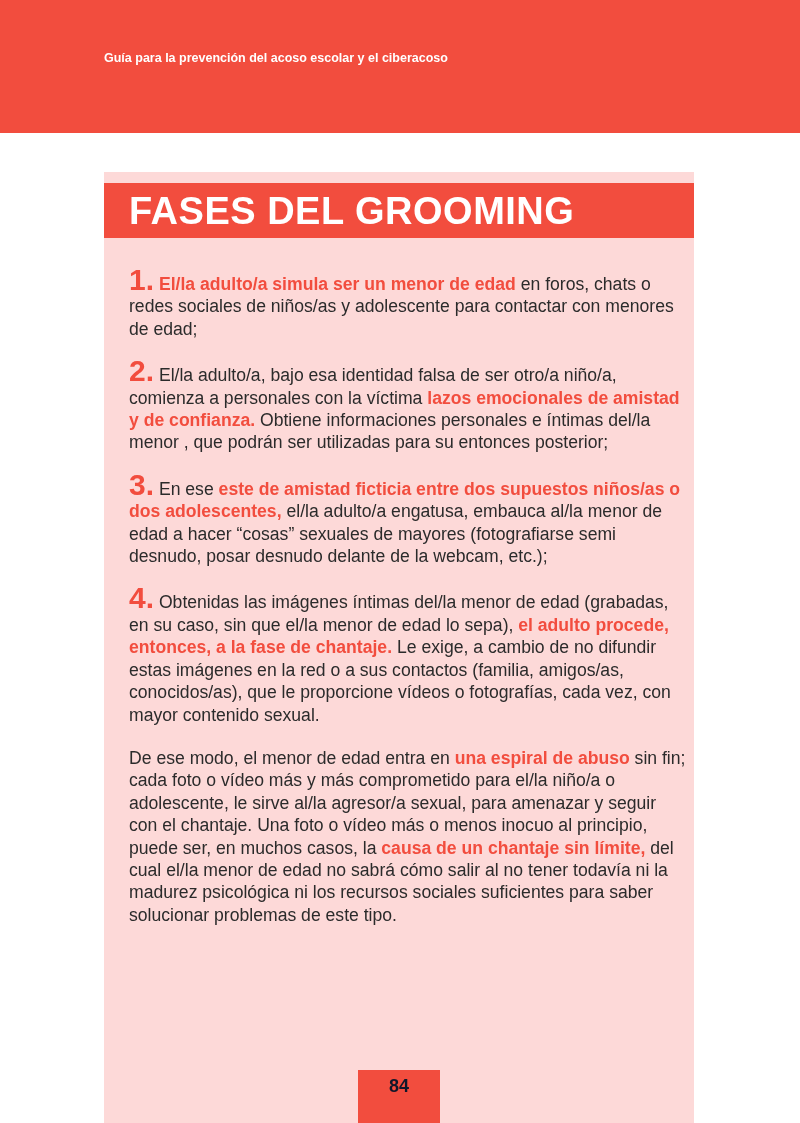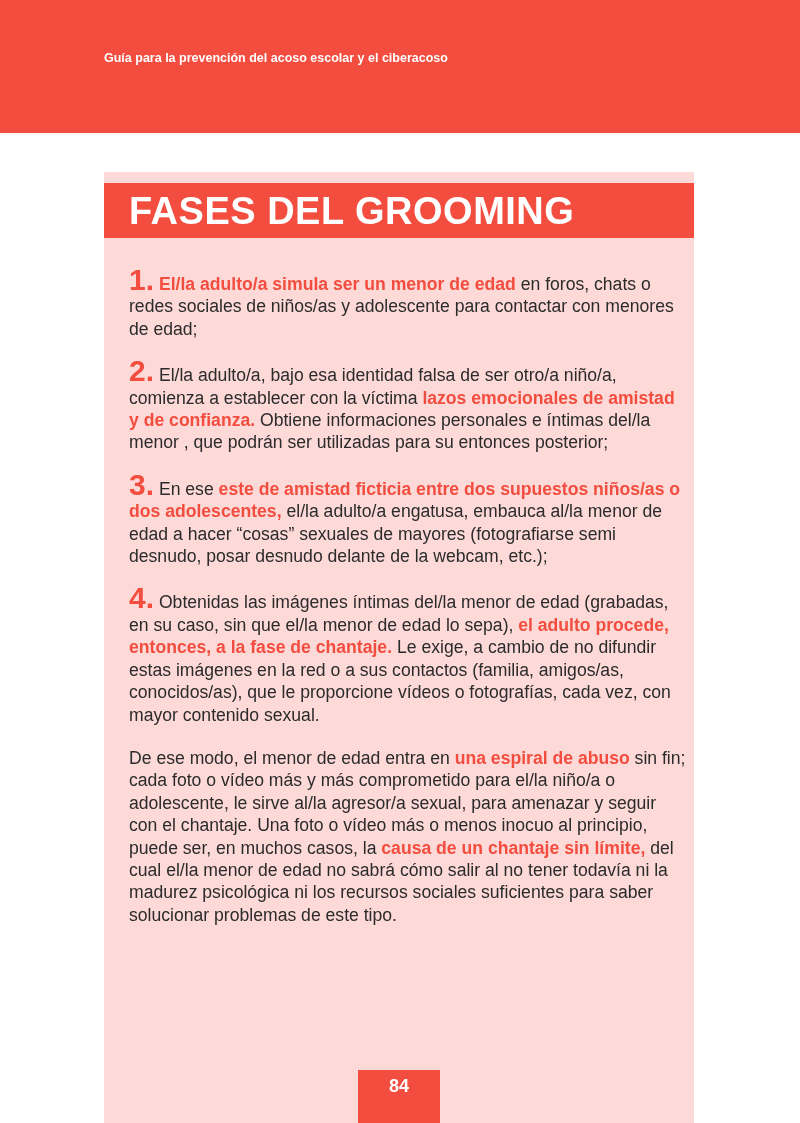--- a/index.html
+++ b/index.html
@@ -6,41 +6,41 @@
   body { width: 800px; height: 1123px; background: #ffffff; position: relative; overflow: hidden; font-family: "Liberation Sans", sans-serif; }
   .header { position: absolute; left: 0; top: 0; width: 800px; height: 133px; background: #f24d3e; }
   .header-text { position: absolute; left: 104px; top: 51px; color: #ffffff; font-size: 12.5px; font-weight: bold; letter-spacing: 0; }
   .box { position: absolute; left: 104px; top: 172px; width: 590px; height: 1102px; background: #fdd9d8; }
   .title-bar { position: absolute; left: 0; top: 11px; width: 590px; height: 55px; background: #f24d3e; }
   .title { position: absolute; left: 25px; top: 6px; color: #ffffff; font-size: 38px; font-weight: bold; letter-spacing: 0.5px; line-height: 44px; white-space: nowrap; }
   .content { position: absolute; left: 25px; top: 98px; width: 560px; color: #2b2b2b; font-size: 17.6px; line-height: 22.4px; }
   .item { margin: 0 0 21px 0; }
   .num { color: #f24d3e; font-size: 30px; font-weight: bold; line-height: 20px; }
   .hl { color: #f24d3e; font-weight: bold; }
-  .page-num { position: absolute; left: 358px; top: 1070px; width: 82px; height: 53px; background: #f24d3e; color: #ffffff; font-weight: bold; font-size: 18px; text-align: center; line-height: 32px; }
+  .page-num { position: absolute; left: 358px; top: 1070px; width: 82px; height: 53px; background: #f24d3e; color: #0f172a; font-weight: bold; font-size: 18px; text-align: center; line-height: 32px; }
 </style>
 </head>
 <body>
 
 <div class="header">
   <div class="header-text">Guía para la prevención del acoso escolar y el ciberacoso</div>
 </div>
 
 <div class="box">
   <div class="title-bar">
     <div class="title">FASES DEL GROOMING</div>
   </div>
   <div class="content">
     <p class="item">
       <span class="num">1.</span>
       <span class="hl">El/la adulto/a simula ser un menor de edad</span><span> en foros, chats o redes sociales de niños/as y adolescente para contactar con menores de edad;</span>
     </p>
     <p class="item">
       <span class="num">2.</span>
-      <span>El/la adulto/a, bajo esa identidad falsa de ser otro/a niño/a, comienza a establecer con la víctima </span><span class="hl">lazos emocionales de amistad y de confianza.</span><span> Obtiene informaciones personales e íntimas del/la menor , que podrán ser utilizadas para su entonces posterior;</span>
+      <span>El/la adulto/a, bajo esa identidad falsa de ser otro/a niño/a, comienza a personales con la víctima </span><span class="hl">lazos emocionales de amistad y de confianza.</span><span> Obtiene informaciones personales e íntimas del/la menor , que podrán ser utilizadas para su entonces posterior;</span>
     </p>
     <p class="item">
       <span class="num">3.</span>
       <span>En ese </span><span class="hl">este de amistad ficticia entre dos supuestos niños/as o dos adolescentes,</span><span> el/la adulto/a engatusa, embauca al/la menor de edad a hacer “cosas” sexuales de mayores (fotografiarse semi desnudo, posar desnudo delante de la webcam, etc.);</span>
     </p>
     <p class="item">
       <span class="num">4.</span>
       <span>Obtenidas las imágenes íntimas del/la menor de edad (grabadas, en su caso, sin que el/la menor de edad lo sepa), </span><span class="hl">el adulto procede, entonces, a la fase de chantaje.</span><span> Le exige, a cambio de no difundir estas imágenes en la red o a sus contactos (familia, amigos/as, conocidos/as), que le proporcione vídeos o fotografías, cada vez, con mayor contenido sexual.</span>
     </p>
     <p class="item">

